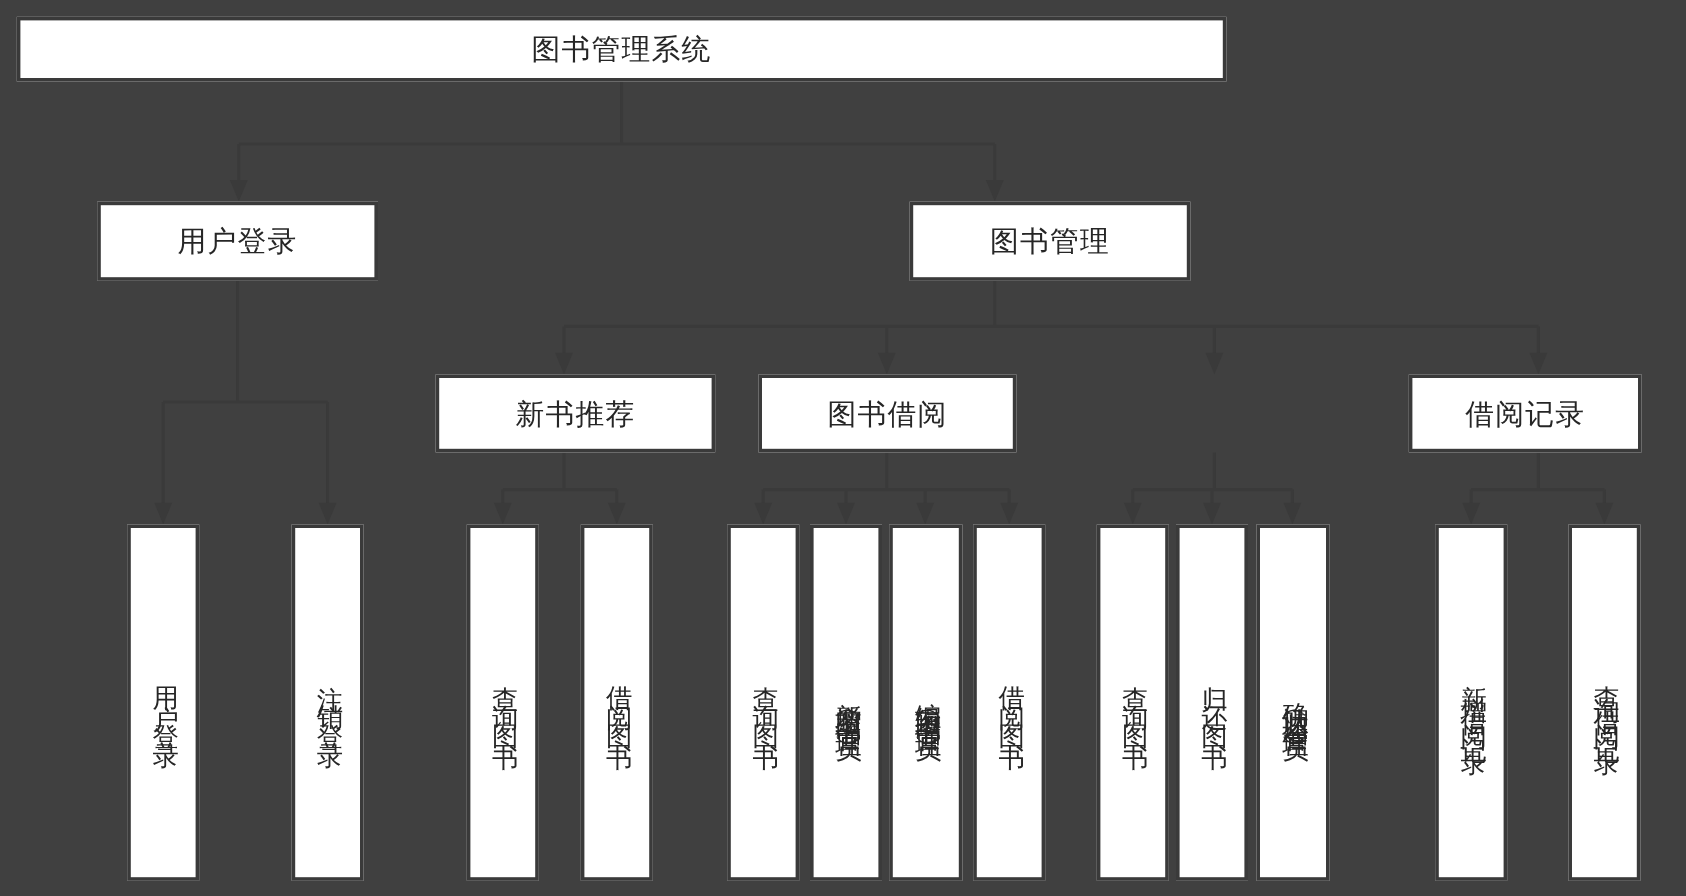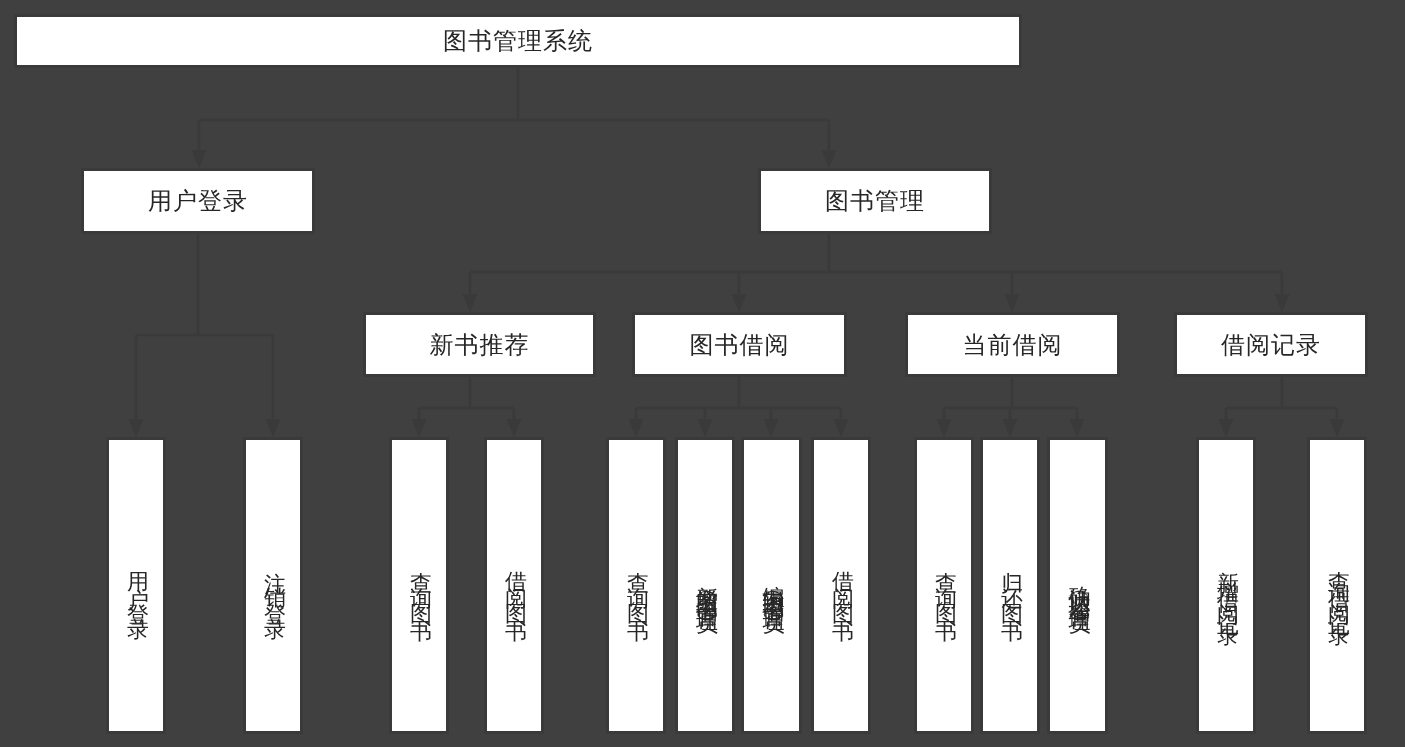--- a/index.html
+++ b/index.html
@@ -84,23 +84,20 @@
   <div class="node h-node" style="left:712px;top:168px;width:234px;height:66px;margin-left:46px;">
     <span>图书管理</span>
   </div>
 
   <div class="node h-node" style="left:363px;top:312px;width:233px;height:65px;text-align:center;">
     <span>新书推荐</span>
   </div>
   <div class="node h-node" style="left:632px;top:312px;width:215px;height:65px;">
     <span>图书借阅</span>
   </div>
-  <div class="node h-node" style="left:905px;top:312px;width:215px;height:65px;">
-    <span>当前借阅</span>
-  </div>
   <div class="node h-node" style="left:1174px;top:312px;width:194px;height:65px;">
     <span>借阅记录</span>
   </div>
 
   <div class="node v-node" style="left:106px;top:437px;width:60px;height:297px;">
     <span>用户登录</span>
   </div>
   <div class="node v-node" style="left:243px;top:437px;width:60px;height:297px;">
     <span>注销登录</span>
   </div>

